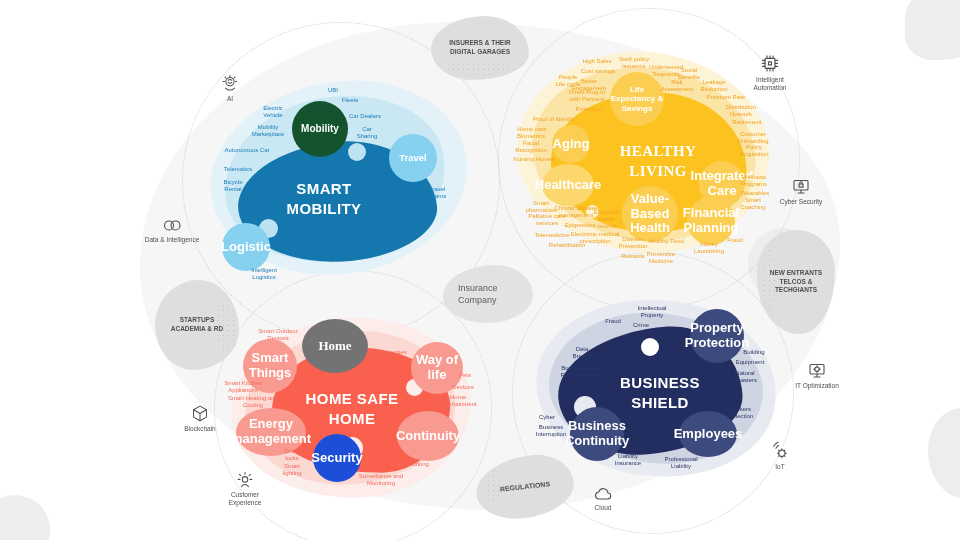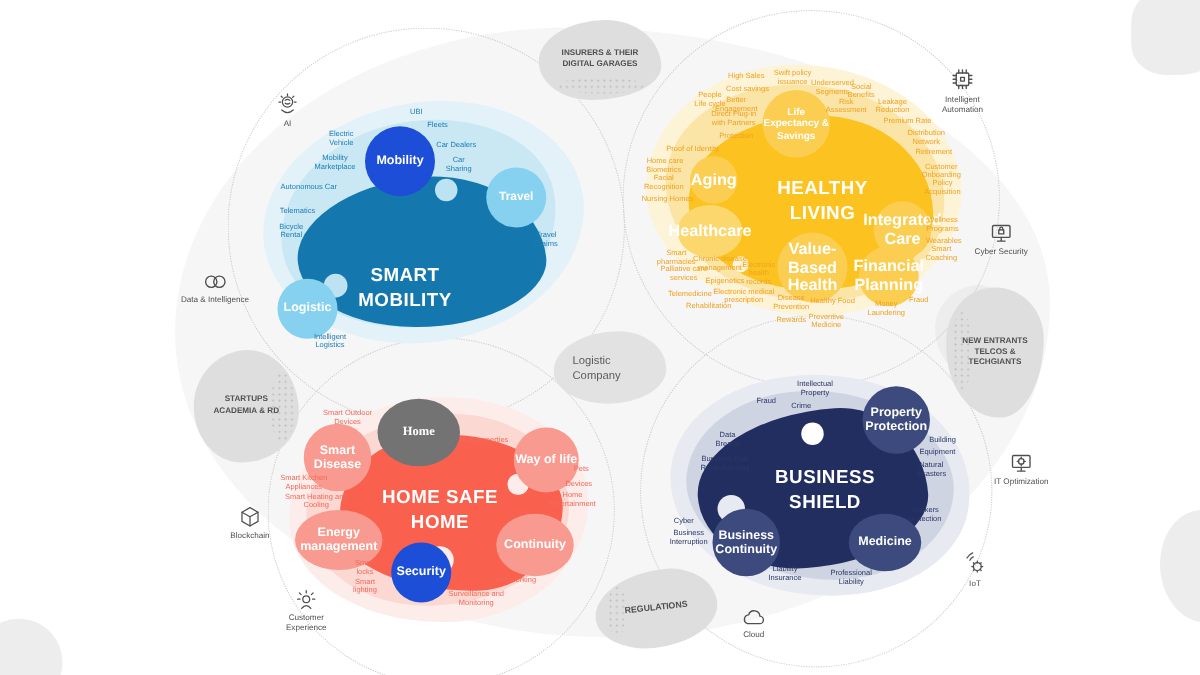--- a/index.html
+++ b/index.html
@@ -15,21 +15,21 @@
          text-align:center;font-size:15px;line-height:1.3;letter-spacing:.4px;}
   .lbl{position:absolute;transform:translate(-50%,-50%);text-align:center;font-size:6px;line-height:1.2;}
   .lb{color:#1a7db6}.ly{color:#f0a120}.lr{color:#f4695a}.ln{color:#2b3767}
   .sat{position:absolute;background:#dedede;display:flex;align-items:center;justify-content:center;
        text-align:center;color:#4f4f4f;font-weight:bold;font-size:6.5px;line-height:1.35;}
   .dots{position:absolute;background-image:radial-gradient(#bcbcbc .7px,transparent .9px);
         background-size:5px 5px;border-radius:50%;opacity:.8;}
   .icon-group{position:absolute;transform:translate(-50%,-50%);display:flex;flex-direction:column;
         align-items:center;color:#4f4f4f;font-size:6.5px;line-height:1.25;text-align:center;width:62px;gap:1px;}
   .icon-group svg{stroke:#4f4f4f;fill:none;stroke-width:1.1;stroke-linecap:round;stroke-linejoin:round;}
-  .f8{font-size:8px}.f85{font-size:13px}.f9{font-size:10px}.f95{font-size:9.5px}.f10{font-size:10px}
+  .f8{font-size:8px}.f85{font-size:13px}.f9{font-size:13px}.f95{font-size:9.5px}.f10{font-size:10px}
   .acc{position:absolute;border-radius:50%;}
   .corner{position:absolute;background:#ececec;border-radius:50%;}
 </style>
 </head>
 <body>
 
 <div class="stage">
 
   <div class="bgblob" style="left:140px;top:22px;width:700px;height:488px;border-radius:45% 55% 50% 50%/50% 45% 55% 50%;"></div>
   <div class="corner" style="left:905px;top:-10px;width:80px;height:70px;background:#ededed;border-radius:45% 55% 60% 40%;"></div>
@@ -40,30 +40,30 @@
   <div class="dash" style="left:182px;top:22px;width:316px;height:316px;"></div>
   <div class="dash" style="left:498px;top:8px;width:300px;height:300px;"></div>
   <div class="dash" style="left:214px;top:270px;width:276px;height:276px;"></div>
   <div class="dash" style="left:512px;top:252px;width:280px;height:280px;"></div>
 
   <div class="halo" style="left:210px;top:82px;width:258px;height:192px;background:#e3f2f9;border-radius:52% 48% 50% 50%/50% 48% 52% 50%;transform:rotate(-8deg);"></div>
   <div class="halo" style="left:224px;top:97px;width:222px;height:165px;background:#c9e8f4;border-radius:50% 50% 46% 54%/52% 46% 54% 48%;transform:rotate(-10deg);"></div>
   <div class="main" style="left:238px;top:142px;width:198px;height:120px;background:#1478ae;border-radius:52% 48% 45% 55%/48% 62% 38% 52%;transform:rotate(-6deg);"></div>
   <div class="acc" style="left:348px;top:143px;width:18px;height:18px;background:#bde3f2;"></div>
   <div class="acc" style="left:259px;top:219px;width:19px;height:19px;background:#bde3f2;"></div>
-  <div class="bub f10" style="left:292px;top:101px;width:56px;height:56px;background:#1d4ed8;">
+  <div class="bub f10" style="left:292px;top:101px;width:56px;height:56px;background:#14532d;">
       <span>Mobility</span>
     </div>
   <div class="bub f95" style="left:389px;top:134px;width:48px;height:48px;background:#85d1ef;">
       <span>Travel</span>
     </div>
   <div class="bub f9" style="left:222px;top:223px;width:48px;height:48px;background:#85d1ef;">
       <span>Logistic</span>
     </div>
-  <div class="title" style="left:324px;top:198px;width:92px;margin-top:32px;">SMART MOBILITY</div>
+  <div class="title" style="left:324px;top:198px;width:92px;">SMART MOBILITY</div>
   <span class="lbl lb" style="left:333px;top:91px;width:30px;">UBI</span>
   <span class="lbl lb" style="left:350px;top:101px;width:30px;">Fleets</span>
   <span class="lbl lb" style="left:365px;top:117px;width:44px;">Car Dealers</span>
   <span class="lbl lb" style="left:367px;top:133px;width:26px;">Car Sharing</span>
   <span class="lbl lb" style="left:273px;top:112px;width:32px;">Electric Vehicle</span>
   <span class="lbl lb" style="left:268px;top:131px;width:46px;">Mobility Marketplace</span>
   <span class="lbl lb" style="left:247px;top:151px;width:48px;">Autonomous Car</span>
   <span class="lbl lb" style="left:238px;top:170px;width:44px;">Telematics</span>
   <span class="lbl lb" style="left:233px;top:186px;width:28px;">Bicycle Rental</span>
   <span class="lbl lb" style="left:437px;top:193px;width:28px;">Travel Claims</span>
@@ -85,21 +85,21 @@
     </div>
   <div class="bub f85" style="left:622px;top:186px;width:56px;height:56px;background:#fbce52;">
       <span>Value-Based Health</span>
     </div>
   <div class="bub f85" style="left:699px;top:161px;width:46px;height:46px;background:#fbce52;">
       <span>Integrated Care</span>
     </div>
   <div class="bub f85" style="left:687px;top:197px;width:48px;height:48px;background:#fbce52;">
       <span>Financial Planning</span>
     </div>
-  <div class="title" style="left:658px;top:161px;width:92px;">HEALTHY LIVING</div>
+  <div class="title" style="left:658px;top:161px;width:92px;font-family:Liberation Serif, serif;">HEALTHY LIVING</div>
   <span class="lbl ly" style="left:597px;top:62px;width:42px;">High Sales</span>
   <span class="lbl ly" style="left:634px;top:63px;width:40px;">Swift policy issuance</span>
   <span class="lbl ly" style="left:666px;top:71px;width:46px;">Underserved Segments</span>
   <span class="lbl ly" style="left:689px;top:74px;width:30px;">Social Benefits</span>
   <span class="lbl ly" style="left:568px;top:81px;width:28px;">People Life cycle</span>
   <span class="lbl ly" style="left:598px;top:72px;width:46px;">Cost savings</span>
   <span class="lbl ly" style="left:589px;top:85px;width:42px;">Better Engagement</span>
   <span class="lbl ly" style="left:677px;top:86px;width:42px;">Risk Assessment</span>
   <span class="lbl ly" style="left:714px;top:86px;width:36px;">Leakage Reduction</span>
   <span class="lbl ly" style="left:587px;top:96px;width:46px;">Direct Plug-in with Partners</span>
@@ -133,21 +133,21 @@
 
   <div class="halo" style="left:231px;top:318px;width:240px;height:180px;background:#fdedea;border-radius:50% 50% 46% 54%/52% 48% 52% 48%;transform:rotate(-4deg);"></div>
   <div class="halo" style="left:245px;top:332px;width:210px;height:152px;background:#fbd8d2;border-radius:52% 48% 50% 50%/50% 52% 48% 52%;transform:rotate(-6deg);"></div>
   <div class="main" style="left:272px;top:348px;width:178px;height:124px;background:#f9604e;border-radius:48% 52% 42% 58%/55% 48% 58% 42%;transform:rotate(2deg);"></div>
   <div class="acc" style="left:341px;top:437px;width:22px;height:22px;background:#fdedea;"></div>
   <div class="acc" style="left:406px;top:379px;width:17px;height:17px;background:#fdedea;"></div>
   <div class="bub f9" style="left:302px;top:319px;width:66px;height:54px;background:#737373;font-family:Liberation Serif, serif;">
       <span>Home</span>
     </div>
   <div class="bub f9" style="left:243px;top:339px;width:54px;height:54px;background:#f89a8f;">
-      <span>Smart Disease</span>
+      <span>Smart Things</span>
     </div>
   <div class="bub f9" style="left:411px;top:342px;width:52px;height:52px;background:#f89a8f;">
       <span>Way of life</span>
     </div>
   <div class="bub f9" style="left:236px;top:408px;width:70px;height:48px;background:#f89a8f;">
       <span>Energy management</span>
     </div>
   <div class="bub f9" style="left:313px;top:434px;width:48px;height:48px;background:#1d4ed8;">
       <span>Security</span>
     </div>
@@ -172,21 +172,21 @@
   <div class="main" style="left:558px;top:328px;width:184px;height:126px;background:#232e60;border-radius:62% 38% 55% 45%/50% 58% 42% 50%;transform:rotate(-4deg);"></div>
   <div class="acc" style="left:641px;top:338px;width:18px;height:18px;background:#fff;"></div>
   <div class="acc" style="left:574px;top:396px;width:22px;height:22px;background:#e7eaf1;"></div>
   <div class="bub f9" style="left:690px;top:309px;width:54px;height:54px;background:#3c4a7d;">
       <span>Property Protection</span>
     </div>
   <div class="bub f9" style="left:570px;top:407px;width:54px;height:54px;background:#3c4a7d;">
       <span>Business Continuity</span>
     </div>
   <div class="bub f9" style="left:679px;top:411px;width:58px;height:46px;background:#3c4a7d;">
-      <span>Medicine</span>
+      <span>Employees</span>
     </div>
   <div class="title" style="left:660px;top:392px;width:100px;">BUSINESS SHIELD</div>
   <span class="lbl ln" style="left:652px;top:312px;width:46px;">Intellectual Property</span>
   <span class="lbl ln" style="left:613px;top:322px;width:26px;">Fraud</span>
   <span class="lbl ln" style="left:641px;top:326px;width:26px;">Crime</span>
   <span class="lbl ln" style="left:582px;top:353px;width:30px;">Data Breach</span>
   <span class="lbl ln" style="left:580px;top:372px;width:54px;">Business Risk Robo-Advising</span>
   <span class="lbl ln" style="left:754px;top:353px;width:34px;">Building</span>
   <span class="lbl ln" style="left:750px;top:363px;width:42px;">Equipment</span>
   <span class="lbl ln" style="left:745px;top:377px;width:34px;">Natural disasters</span>
@@ -195,21 +195,21 @@
   <span class="lbl ln" style="left:628px;top:460px;width:38px;">Liability Insurance</span>
   <span class="lbl ln" style="left:681px;top:463px;width:48px;">Professional Liability</span>
   <span class="lbl ln" style="left:740px;top:413px;width:38px;">Workers protection</span>
 
   <div class="sat" style="left:431px;top:16px;width:98px;height:64px;border-radius:55% 45% 58% 42%/52% 58% 42% 48%;">
       <span style="width:72px;">INSURERS &amp; THEIR DIGITAL GARAGES</span>
     </div>
   <div class="dots" style="left:446px;top:62px;width:70px;height:13px;"></div>
 
   <div class="sat" style="left:443px;top:265px;width:90px;height:58px;background:#e2e2e2;border-radius:58% 42% 52% 48%/55% 52% 48% 45%;font-weight:normal;font-size:9px;color:#5c5c5c;">
-      <span style="width:60px;text-align:left;">Logistic Company</span>
+      <span style="width:60px;text-align:left;">Insurance Company</span>
     </div>
 
   <div class="sat" style="left:155px;top:280px;width:84px;height:90px;border-radius:52% 48% 55% 45%/50% 55% 45% 50%;">
       <span style="width:66px;">STARTUPS ACADEMIA &amp; RD</span>
     </div>
   <div class="dots" style="left:216px;top:298px;width:20px;height:56px;"></div>
 
   <div class="sat" style="left:757px;top:230px;width:78px;height:104px;border-radius:50% 50% 45% 55%/42% 40% 62% 55%;">
       <span style="width:64px;">NEW ENTRANTS TELCOS &amp; TECHGIANTS</span>
     </div>

